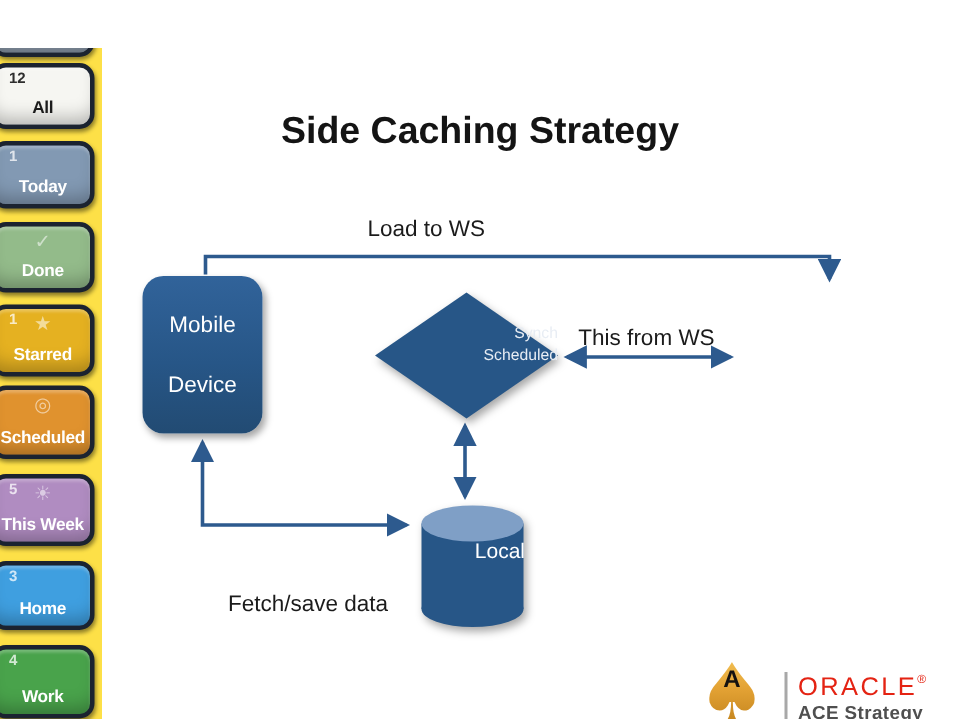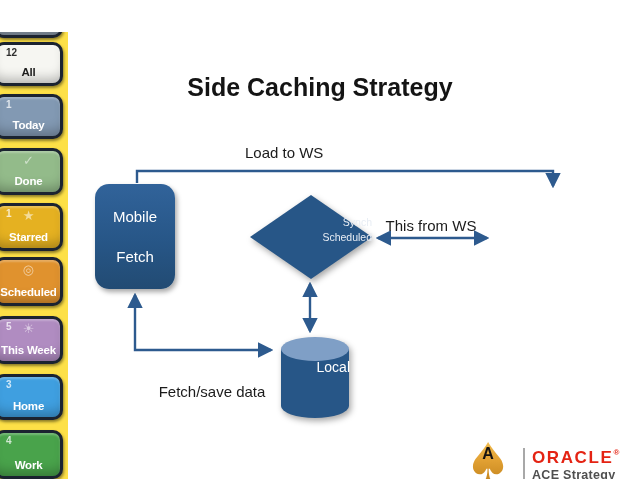--- a/index.html
+++ b/index.html
@@ -39,32 +39,32 @@
 
   .diamond-label{position:absolute;left:182px;top:183px;width:122px;text-align:right;
     color:#e8edf4;font-size:10.5px;line-height:1.45;}
   .cyl-label{position:absolute;left:212px;top:326px;width:70px;text-align:right;
     color:#fff;font-size:14px;line-height:1.3;}
 
   .edge-label{position:absolute;color:#1b1b1b;font-size:15px;white-space:nowrap;}
   .el-load-to{left:177px;top:112px;width:130px;text-align:left;}
   .el-load-from{left:304px;top:185px;width:118px;text-align:center;}
   .el-check{left:257px;top:264px;}
-  .el-fetch{left:84px;top:351px;width:120px;text-align:center;}
+  .el-fetch{left:84px;top:362px;width:120px;text-align:left;}
 
   
   .logo{position:absolute;left:392px;top:400px;width:170px;height:62px;}
   .spade{position:absolute;left:3px;top:2px;width:50px;height:56px;text-align:center;}
   .spade-glyph{display:block;font-size:52px;line-height:56px;font-family:"DejaVu Sans",sans-serif;
     background:linear-gradient(180deg,#f6c75a 0%,#e3a234 45%,#b97a16 100%);
     -webkit-background-clip:text;background-clip:text;color:transparent;}
   .spade-a{position:absolute;top:11px;left:0;width:100%;text-align:center;
     font-size:16px;font-weight:bold;color:#151210;}
   .logo-divider{position:absolute;left:63px;top:16px;width:2px;height:34px;background:#a8a8a8;}
-  .oracle-word{position:absolute;left:72px;top:16px;font-size:17px;font-weight:700;
+  .oracle-word{position:absolute;left:72px;top:16px;font-size:17px;font-weight:400;
     color:var(--oracle-red);letter-spacing:1.6px;}
   .oracle-reg{font-size:8px;vertical-align:top;letter-spacing:0;}
   .ace-director{position:absolute;left:72px;top:36px;font-size:12.5px;font-weight:bold;color:var(--ace-gray);letter-spacing:0.3px;}
 </style>
 </head>
 <body>
 
 <div class="screen">
 
   <aside class="sidebar">
@@ -140,21 +140,21 @@
 
       <g class="soft-shadow">
         <ellipse class="cyl-fill" cx="247" cy="374" rx="34" ry="12"></ellipse>
         <rect class="cyl-fill" x="213" y="317" width="68" height="57"></rect>
         <ellipse class="cyl-top" cx="247" cy="317" rx="34" ry="12"></ellipse>
       </g>
     </svg>
 
     <div class="node node-mobile">
       <span>Mobile</span>
-      <span>Fetch</span>
+      <span>Device</span>
     </div>
 
 
     <div class="diamond-label">
       <div>Synch</div>
       <div>Scheduled</div>
     </div>
 
     <div class="cyl-label">
       <div>Local</div>

